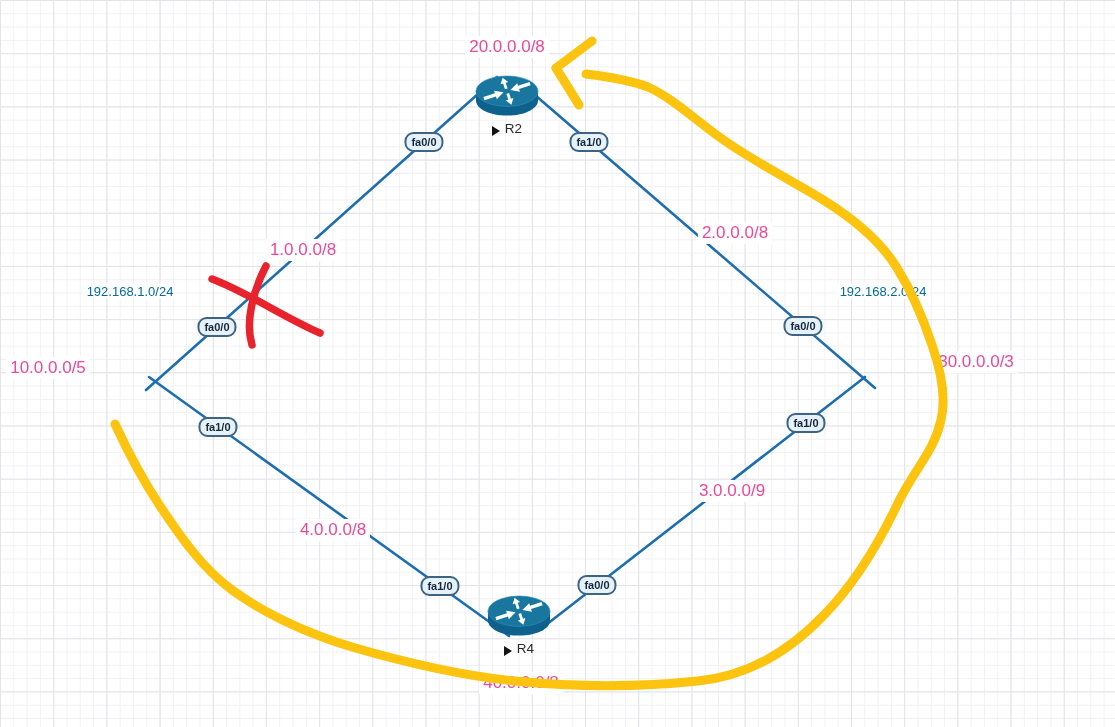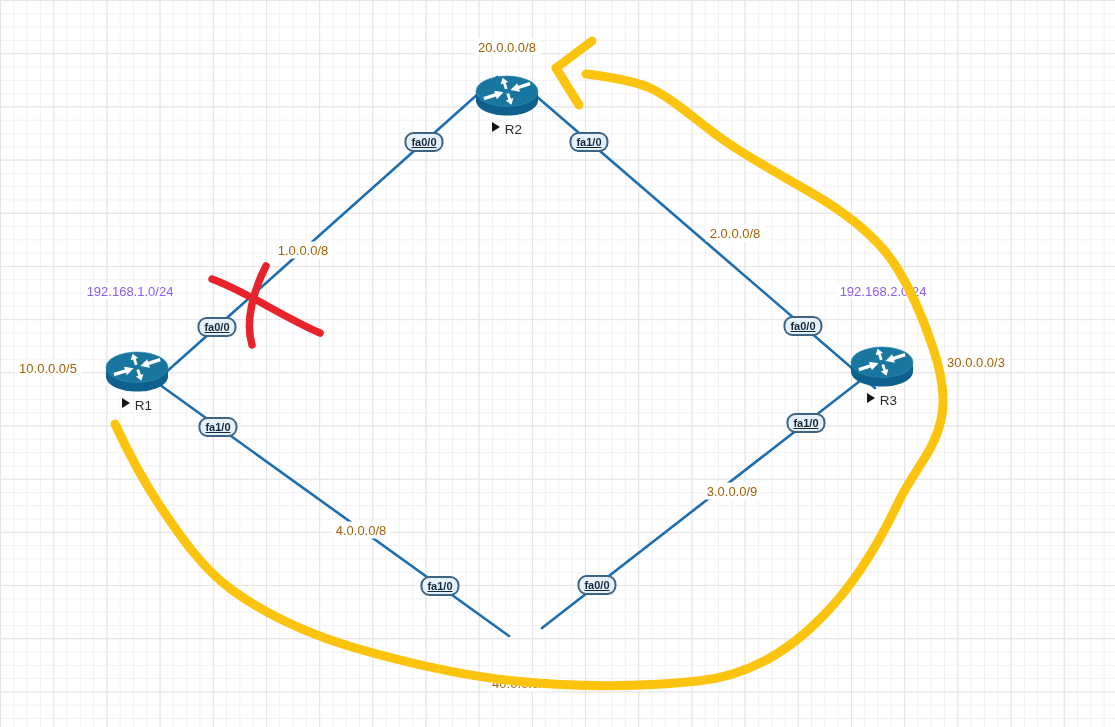--- a/index.html
+++ b/index.html
@@ -16,33 +16,33 @@
       linear-gradient(#f1f1f5 1px, transparent 1px),
       linear-gradient(90deg, #f1f1f5 1px, transparent 1px);
     background-size:53.2px 53.2px, 53.2px 53.2px, 13.3px 13.3px, 13.3px 13.3px;
   }
   svg.layer{position:absolute;left:0;top:0;width:1115px;height:727px;}
   .links-layer{z-index:1;}
   .annotations{z-index:3;pointer-events:none;}
 
   .router{position:absolute;width:66px;text-align:center;z-index:2;}
   .router svg{display:block;width:66px;height:47px;}
-  .router-name{display:inline-flex;align-items:flex-start;gap:5px;margin-top:3px;
+  .router-name{display:inline-flex;align-items:flex-end;gap:5px;margin-top:3px;
     font-size:13.5px;color:#2b2b2b;white-space:nowrap;}
   .tri{width:0;height:0;border-left:8px solid #141414;
     border-top:5px solid transparent;border-bottom:5px solid transparent;}
 
   .net-label{position:absolute;transform:translate(-50%,-50%);z-index:2;
-    font-size:13px;color:#a16207;background:#ffffff;padding:1px 4px;white-space:nowrap;}
+    font-size:17px;color:#ec4899;background:#ffffff;padding:1px 4px;white-space:nowrap;}
   .lan-label{position:absolute;transform:translate(-50%,-50%);z-index:2;
-    font-size:13px;color:#8b5cf6;background:#ffffff;padding:0 3px;white-space:nowrap;}
+    font-size:13px;color:#0369a1;background:#ffffff;padding:0 3px;white-space:nowrap;}
   .badge{position:absolute;transform:translate(-50%,-50%);z-index:2;
     background:#e6f1fa;border:2px solid #3e6484;border-radius:9px;
     font-size:11px;font-weight:700;color:#14293d;padding:1px 5px;line-height:14px;
-    white-space:nowrap;text-decoration:underline;}
+    white-space:nowrap;}
 </style>
 </head>
 <body>
 
 <div class="canvas">
 
   <svg width="0" height="0" style="position:absolute" aria-hidden="true">
     <defs>
       <g id="router-sym">
         <path d="M3,30 L3,44 C3,56.7 24,67 50,67 C76,67 97,56.7 97,44 L97,30 Z" fill="#0e618c"></path>
@@ -59,60 +59,51 @@
 
   <svg class="layer links-layer">
     <g stroke="#1d6eb0" stroke-width="2.6" stroke-linecap="round">
       <line x1="146" y1="390" x2="497" y2="77"></line>
       <line x1="521" y1="83" x2="875" y2="388"></line>
       <line x1="865" y1="377" x2="542" y2="628"></line>
       <line x1="149" y1="377" x2="509" y2="636"></line>
     </g>
   </svg>
 
-  <div class="router" style="left:104px;top:347px">
-    <svg viewBox="0 0 100 70">
-        <use href="#router-sym"></use>
-      </svg>
-    <span class="router-name">
-      <span class="tri"></span>
-      <span>R1</span>
-    </span>
-  </div>
   <div class="router" style="left:474px;top:71px">
     <svg viewBox="0 0 100 70">
         <use href="#router-sym"></use>
       </svg>
     <span class="router-name">
       <span class="tri"></span>
       <span>R2</span>
     </span>
   </div>
-  <div class="router" style="left:849px;top:342px">
+  <div class="router" style="left:486px;top:591px">
     <svg viewBox="0 0 100 70">
         <use href="#router-sym"></use>
       </svg>
     <span class="router-name">
       <span class="tri"></span>
-      <span>R3</span>
+      <span>R4</span>
     </span>
   </div>
 
   <div class="net-label" style="left:48px;top:368px">10.0.0.0/5</div>
   <div class="net-label" style="left:507px;top:47px">20.0.0.0/8</div>
   <div class="net-label" style="left:976px;top:362px">30.0.0.0/3</div>
   <div class="net-label" style="left:521px;top:683px">40.0.0.0/8</div>
 
   <div class="lan-label" style="left:130px;top:291px">192.168.1.0/24</div>
   <div class="lan-label" style="left:883px;top:291px">192.168.2.0/24</div>
 
   <div class="net-label" style="left:303px;top:250px">1.0.0.0/8</div>
   <div class="net-label" style="left:735px;top:233px">2.0.0.0/8</div>
   <div class="net-label" style="left:732px;top:491px">3.0.0.0/9</div>
-  <div class="net-label" style="left:361px;top:530px">4.0.0.0/8</div>
+  <div class="net-label" style="left:333px;top:530px">4.0.0.0/8</div>
 
   <div class="badge" style="left:217px;top:327px">fa0/0</div>
   <div class="badge" style="left:424px;top:142px">fa0/0</div>
   <div class="badge" style="left:589px;top:142px">fa1/0</div>
   <div class="badge" style="left:803px;top:326px">fa0/0</div>
   <div class="badge" style="left:806px;top:423px">fa1/0</div>
   <div class="badge" style="left:597px;top:585px">fa0/0</div>
   <div class="badge" style="left:218px;top:427px">fa1/0</div>
   <div class="badge" style="left:440px;top:586px">fa1/0</div>
 

